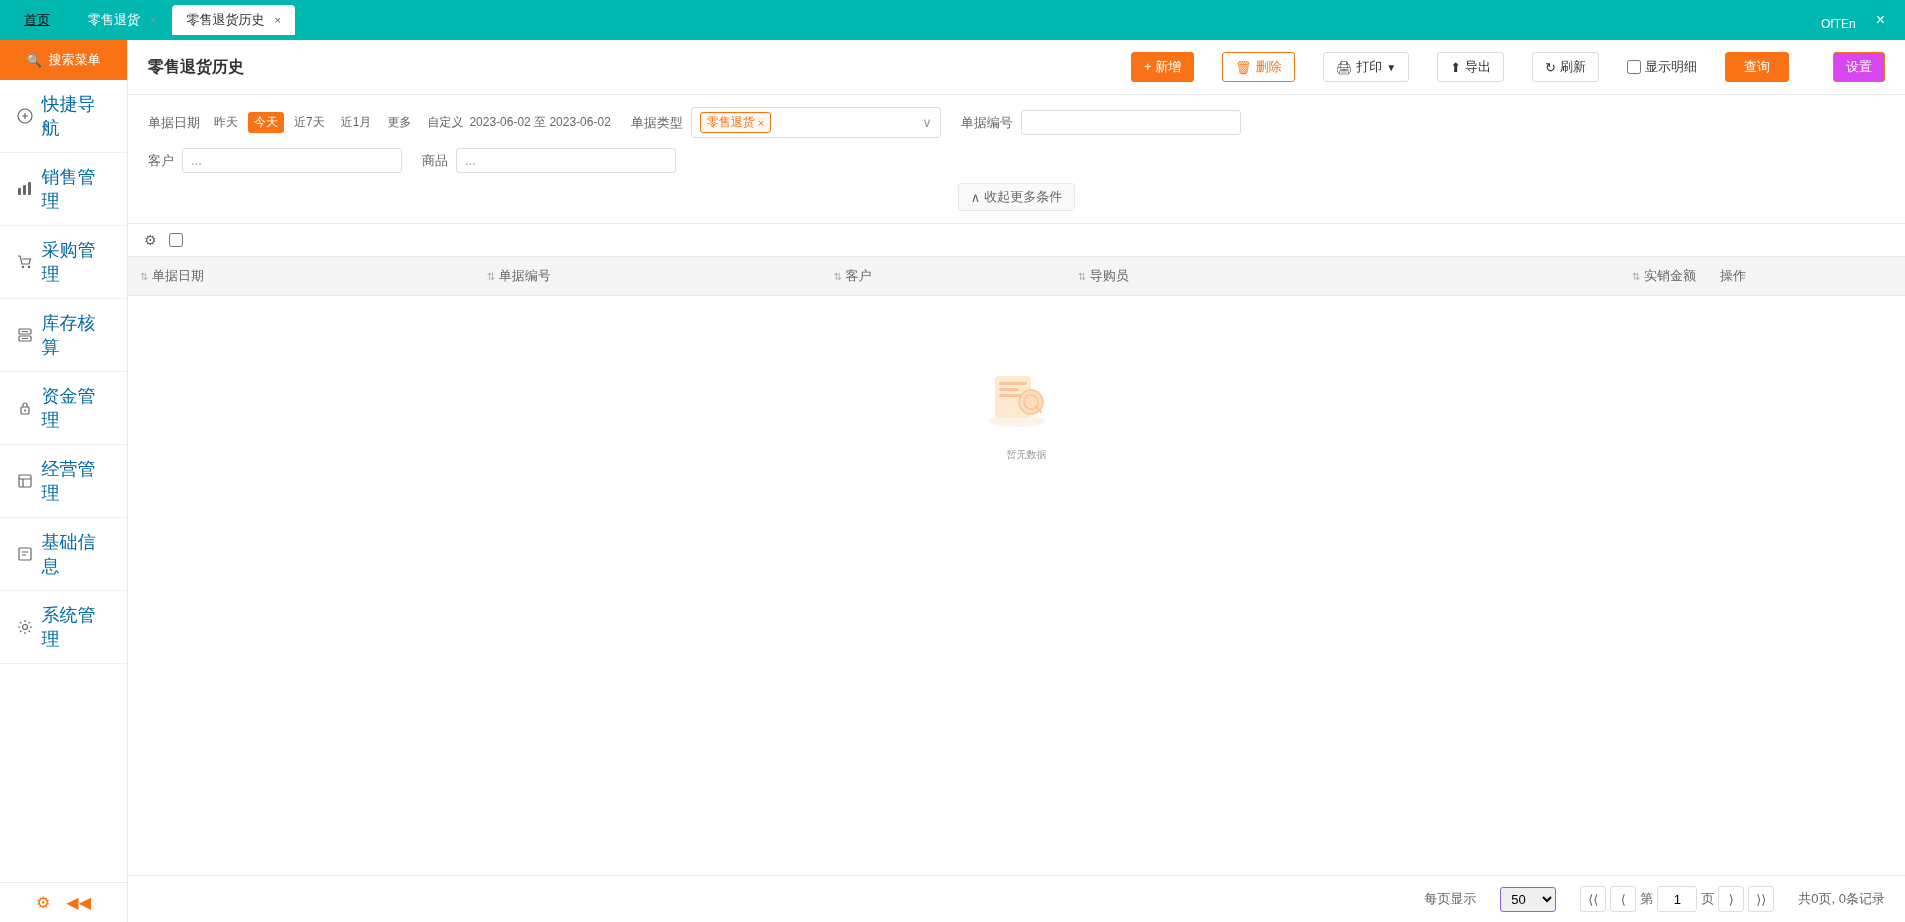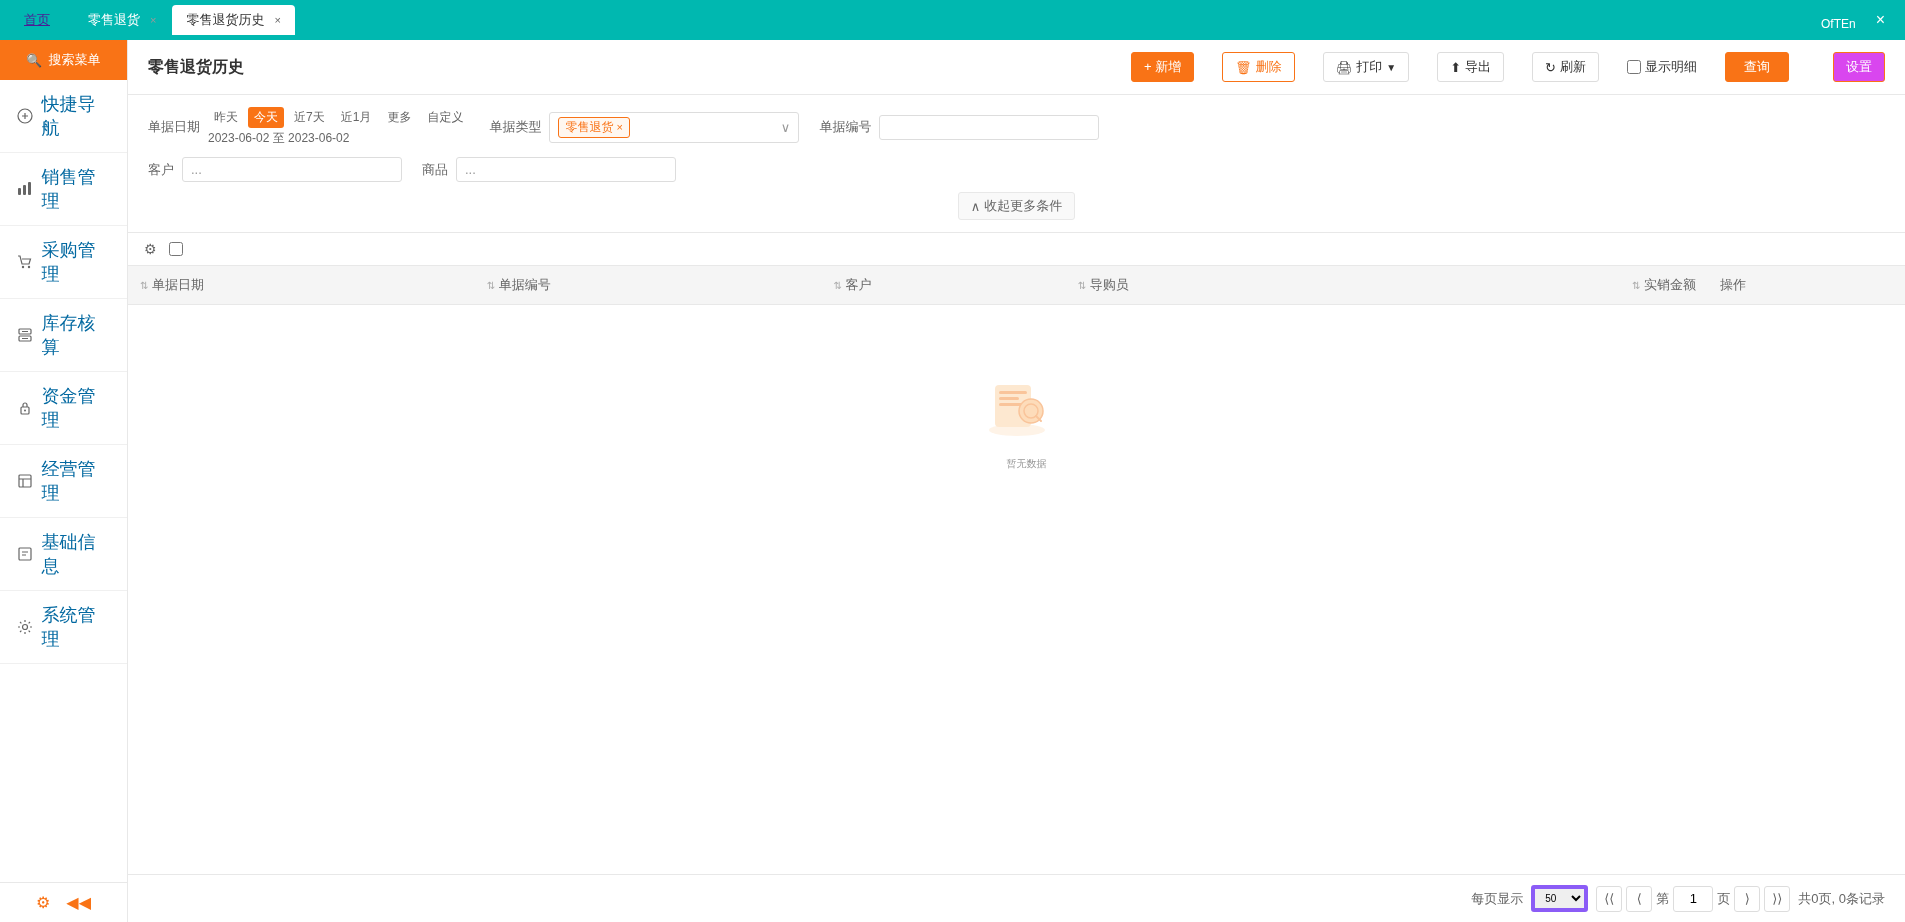--- a/index.html
+++ b/index.html
@@ -5,21 +5,21 @@
     * { box-sizing: border-box; margin: 0; padding: 0; }
     body { font-family: 'Microsoft YaHei', Arial, sans-serif; font-size: 13px; background: #f5f5f5; color: #333; height: 922px; overflow: hidden; display: flex; flex-direction: column; }
 
     
     .top-bar { background: #00b8b0; display: flex; align-items: center; height: 40px; padding: 0 10px; flex-shrink: 0; }
     .top-bar .tabs { display: flex; align-items: center; flex: 1; gap: 2px; margin-left: 10px; }
     .tab { display: flex; align-items: center; padding: 0 14px; height: 30px; cursor: pointer; font-size: 13px; color: #fff; border-radius: 4px 4px 0 0; background: transparent; gap: 6px; }
     .tab.active { background: #fff; color: #333; border-radius: 4px 4px 0 0; }
     .tab .close-x { font-size: 11px; color: #999; cursor: pointer; margin-left: 4px; }
     .tab.active .close-x { color: #666; }
-    .top-bar-home { color: #4c1d95; font-size: 13px; cursor: pointer; padding: 0 14px; height: 30px; display: flex; align-items: center; text-decoration: underline; }
+    .top-bar-home { color: #000000; font-size: 13px; cursor: pointer; padding: 0 14px; height: 30px; display: flex; align-items: center; text-decoration: underline; }
     .top-bar-right { margin-left: auto; color: #fff; font-size: 12px; padding-right: 10px; margin-top: 8px; }
     .window-close { color: #fff; cursor: pointer; font-size: 16px; padding: 0 10px; }
 
     
     .layout { display: flex; flex: 1; overflow: hidden; }
 
     
     .sidebar { width: 128px; background: #fff; display: flex; flex-direction: column; border-right: 1px solid #e8e8e8; flex-shrink: 0; }
     .search-menu { background: #f97316; color: #fff; height: 40px; display: flex; align-items: center; justify-content: center; gap: 6px; font-size: 13px; cursor: pointer; }
     .sidebar-nav { flex: 1; overflow-y: auto; }
@@ -66,23 +66,23 @@
     thead tr { background: #f5f5f5; }
     th { padding: 10px 12px; text-align: left; font-weight: 500; color: #666; font-size: 13px; border-bottom: 1px solid #e8e8e8; white-space: nowrap; }
     .checkbox { width: 14px; height: 14px; }
 
     
     .empty-state { display: flex; flex-direction: column; align-items: center; justify-content: center; flex: 1; padding: 60px 0; }
     .empty-icon { width: 80px; height: 80px; margin-bottom: 12px; }
     .empty-text { color: #999; font-size: 10px; margin-left: 20px; }
 
     
-    .pagination { display: flex; align-items: center; justify-content: flex-end; padding: 10px 20px; border-top: 1px solid #e8e8e8; background: #fff; gap: 8px; flex-shrink: 0; }
+    .pagination { display: flex; align-items: center; justify-content: flex-end; padding: 10px 20px; border-top: 1px solid #e8e8e8; background: #fff; gap: 24px; flex-shrink: 0; }
     .pagination-label { color: #666; font-size: 13px; }
-    .page-size-select { border: 4px solid #8b5cf6; border-radius: 3px; padding: 3px 6px; font-size: 10px; cursor: pointer; }
+    .page-size-select { border: 1px solid #8b5cf6; border-radius: 3px; padding: 3px 6px; font-size: 13px; cursor: pointer; }
     .page-nav { display: flex; align-items: center; gap: 4px; }
     .page-nav-btn { width: 26px; height: 26px; display: flex; align-items: center; justify-content: center; border: 1px solid #ddd; border-radius: 3px; cursor: pointer; font-size: 13px; color: #666; background: #fff; }
     .page-num-input { width: 40px; height: 26px; border: 1px solid #ddd; border-radius: 3px; text-align: center; font-size: 13px; }
     .page-info { color: #666; font-size: 13px; }
   </style>
 </head>
 <body>
 
 <div class="top-bar">
   <div class="top-bar-home tab">
@@ -231,21 +231,21 @@
           <span>设置</span>
         </button>
       </div>
     </div>
 
     <div class="filter-area">
       <div class="filter-row">
 
         <div class="filter-item">
           <span class="filter-label">单据日期</span>
-          <div style="display:flex;flex-direction:column;">
+          <div style="display:flex;flex-direction:row;">
             <div class="date-shortcuts">
               <span class="date-btn">昨天</span>
               <span class="date-btn active">今天</span>
               <span class="date-btn">近7天</span>
               <span class="date-btn">近1月</span>
               <span class="date-btn">更多</span>
               <span class="date-btn">自定义</span>
             </div>
             <div class="date-range">2023-06-02 至 2023-06-02</div>
           </div>

